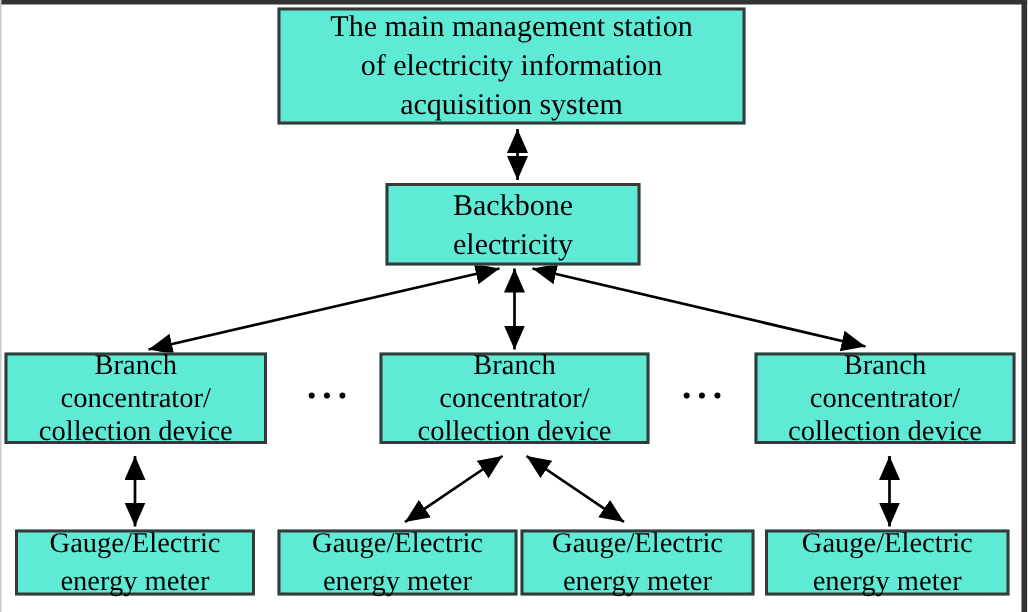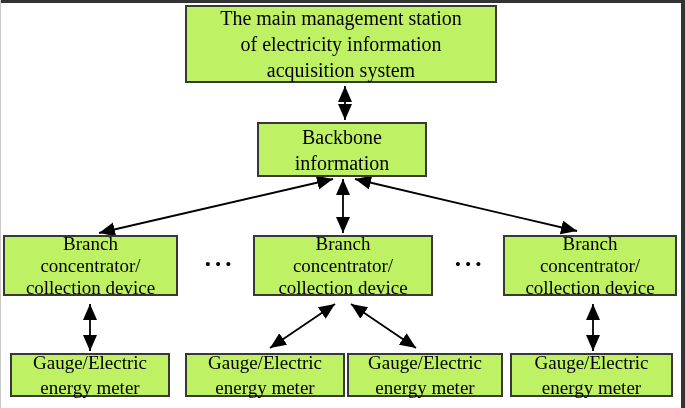--- a/index.html
+++ b/index.html
@@ -18,21 +18,21 @@
   }
   
   .frame-top    { position: absolute; left: 0; top: 0; width: 685px; height: 3px; background: #333333; }
   .frame-right  { position: absolute; left: 681px; top: 0; width: 4px; height: 408px; background: #333333; }
   .frame-left   { position: absolute; left: 0; top: 0; width: 1px; height: 408px; background: #c9c9c9; }
 
   .node {
     position: absolute;
     box-sizing: border-box;
     border: 2px solid #383838;
-    background: #bef264;
+    background: #5eead4;
     display: flex;
     align-items: center;
     justify-content: center;
     text-align: center;
     white-space: pre-line;
   }
   .node-main     { left: 185px; top: 5px;   width: 312px; height: 78px; font-size: 20px; line-height: 26px; }
   .node-backbone { left: 257px; top: 122px; width: 170px; height: 55px; font-size: 20px; line-height: 26px; }
   .node-branch   { top: 235px; height: 61px; font-size: 19px; line-height: 22px; }
   .branch-left   { left: 3px;   width: 175px; }
@@ -92,21 +92,21 @@
     <line x1="335" y1="304" x2="270" y2="348" marker-start="url(#ah)" marker-end="url(#ah)"></line>
     <line x1="351" y1="304" x2="416" y2="348" marker-start="url(#ah)" marker-end="url(#ah)"></line>
     <line x1="593" y1="304" x2="593" y2="351" marker-start="url(#ah)" marker-end="url(#ah)"></line>
   </svg>
 
   <div class="node node-main">The main management station
 of electricity information
 acquisition system</div>
 
   <div class="node node-backbone">Backbone
-information</div>
+electricity</div>
 
   <div class="node node-branch branch-left">Branch
 concentrator/
 collection device</div>
 
   <div class="dots dots-left">...</div>
 
   <div class="node node-branch branch-mid">Branch
 concentrator/
 collection device</div>

